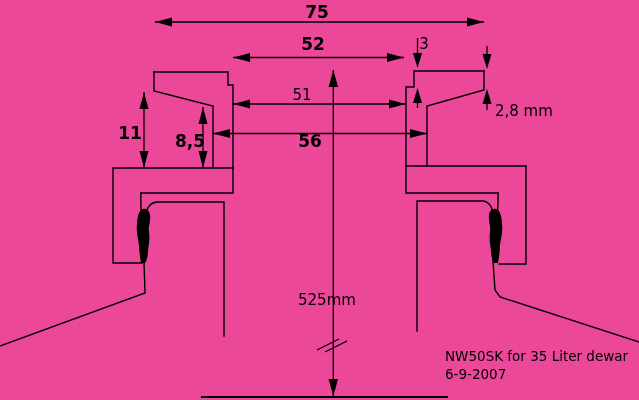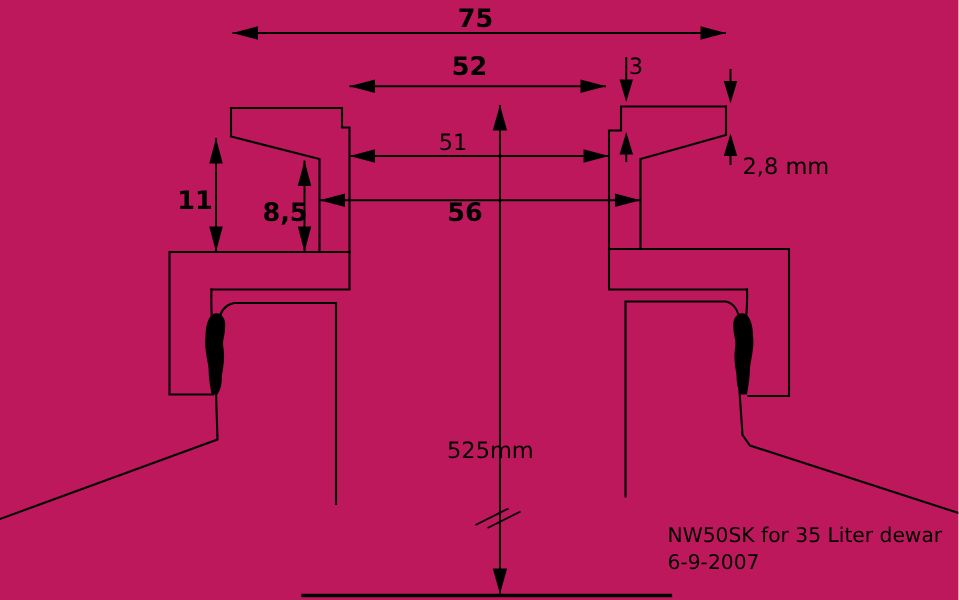--- a/index.html
+++ b/index.html
@@ -4,21 +4,21 @@
 <style>
   html, body {
     margin: 0;
     padding: 0;
     background: #ffffff;
   }
   .canvas {
     position: relative;
     width: 639px;
     height: 400px;
-    background: #be185d;
+    background: #ec4899;
     overflow: hidden;
     font-family: "DejaVu Sans", "Liberation Sans", sans-serif;
   }
   svg { display: block; }
   .ink { stroke: #000000; fill: none; stroke-width: 1.4; stroke-linecap: square; }
   .ink-thick { stroke: #000000; fill: none; stroke-width: 2.2; stroke-linecap: square; }
   .fillink { fill: #000000; stroke: none; }
   .dimline { stroke: #000000; fill: none; stroke-width: 1.3; stroke-linecap: butt; }
   text { fill: #000000; }
   .lbl-bold {

